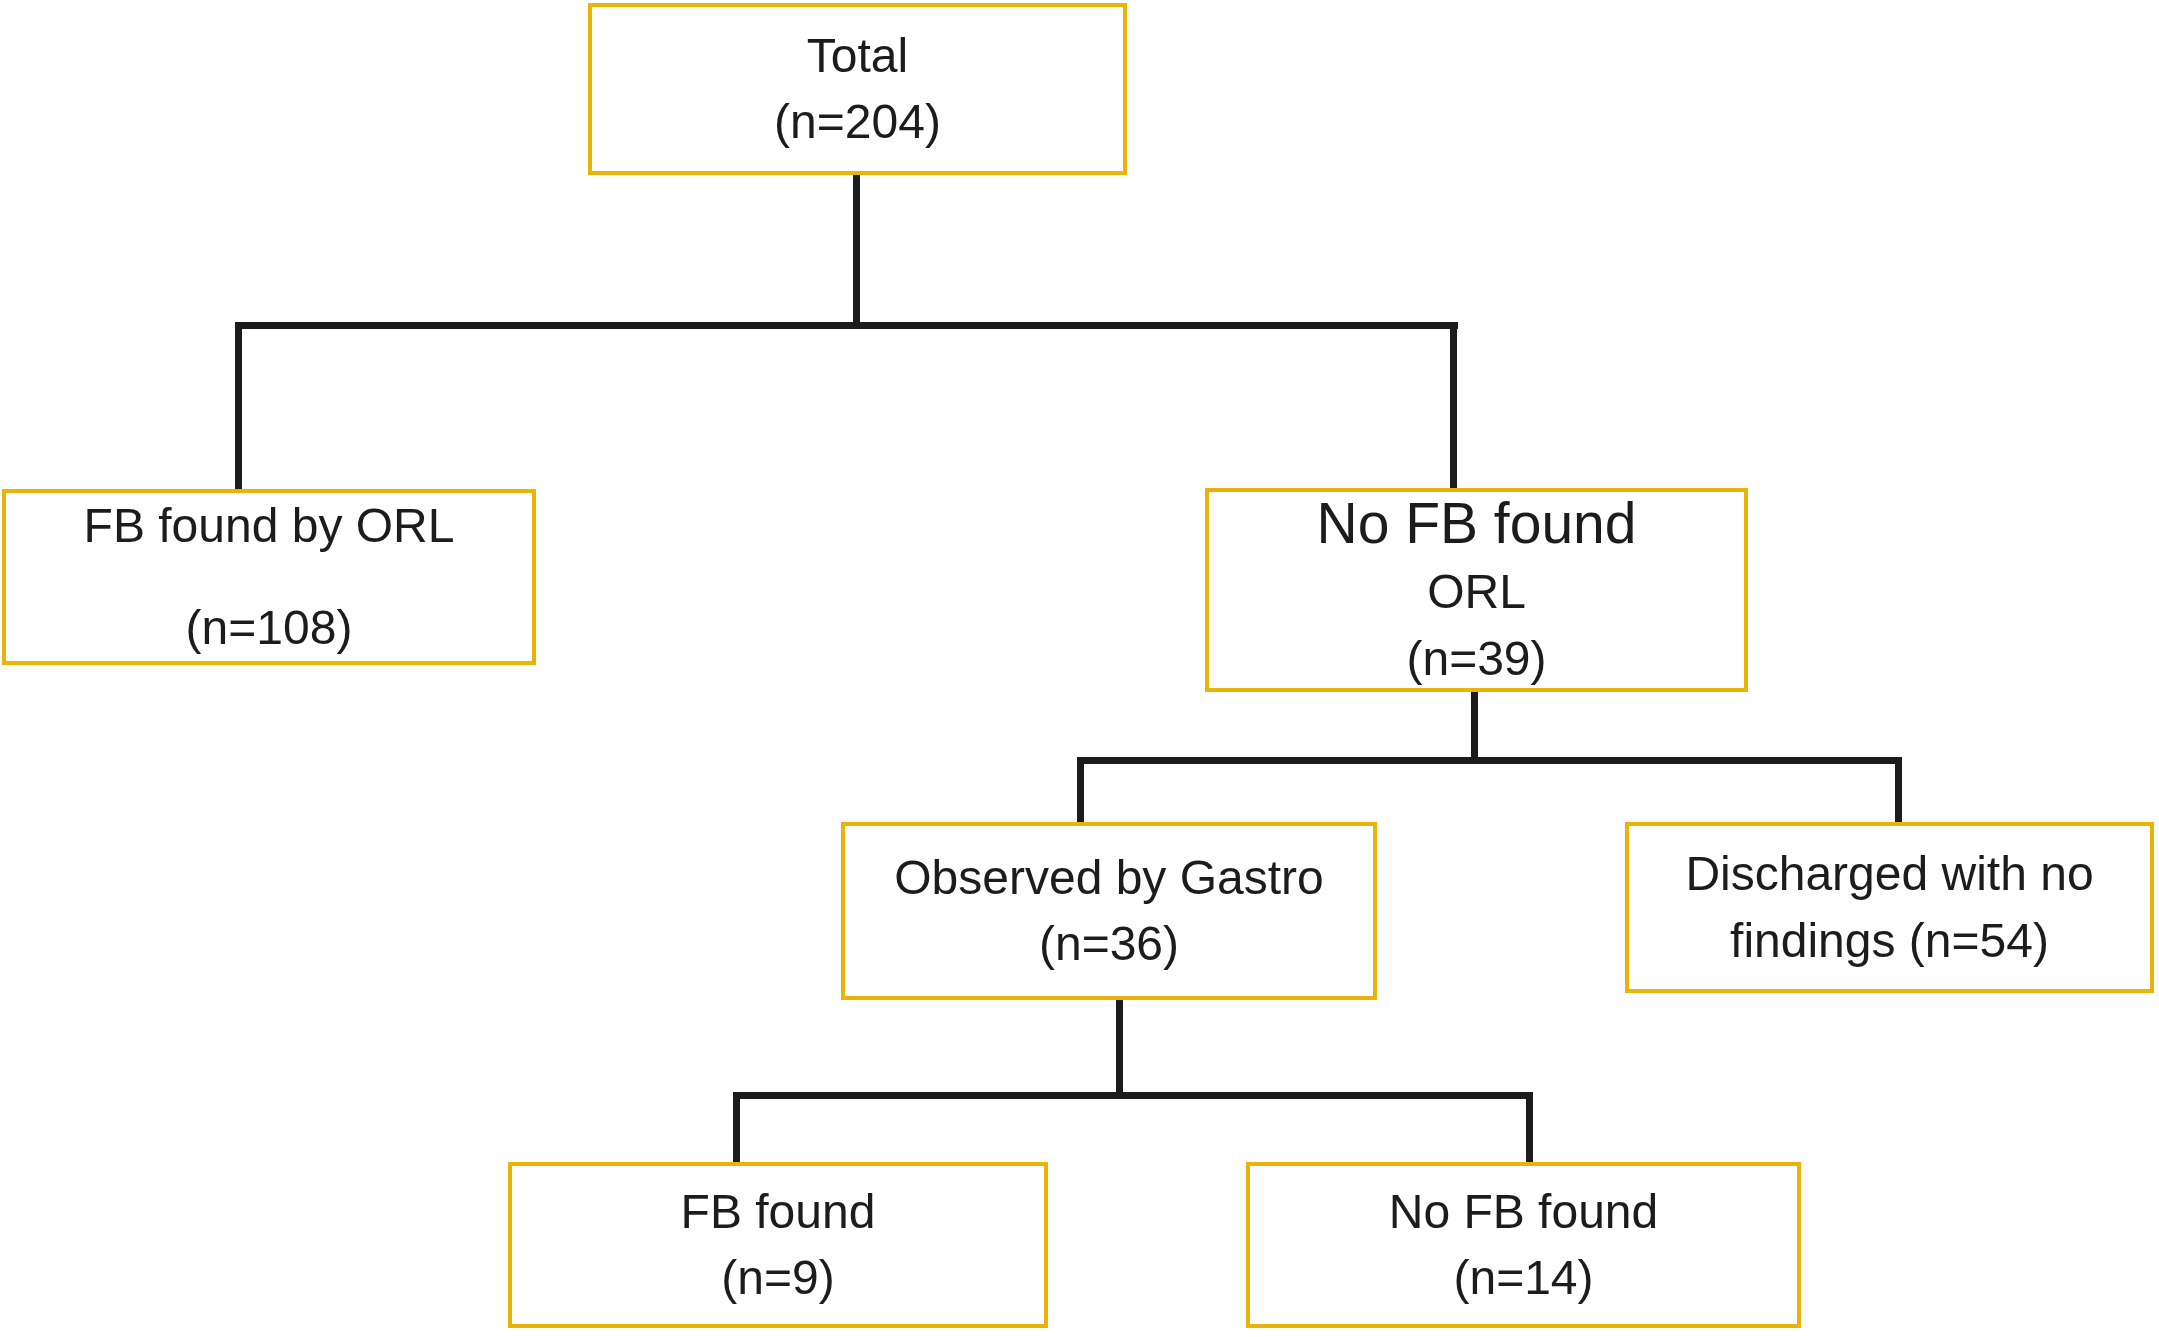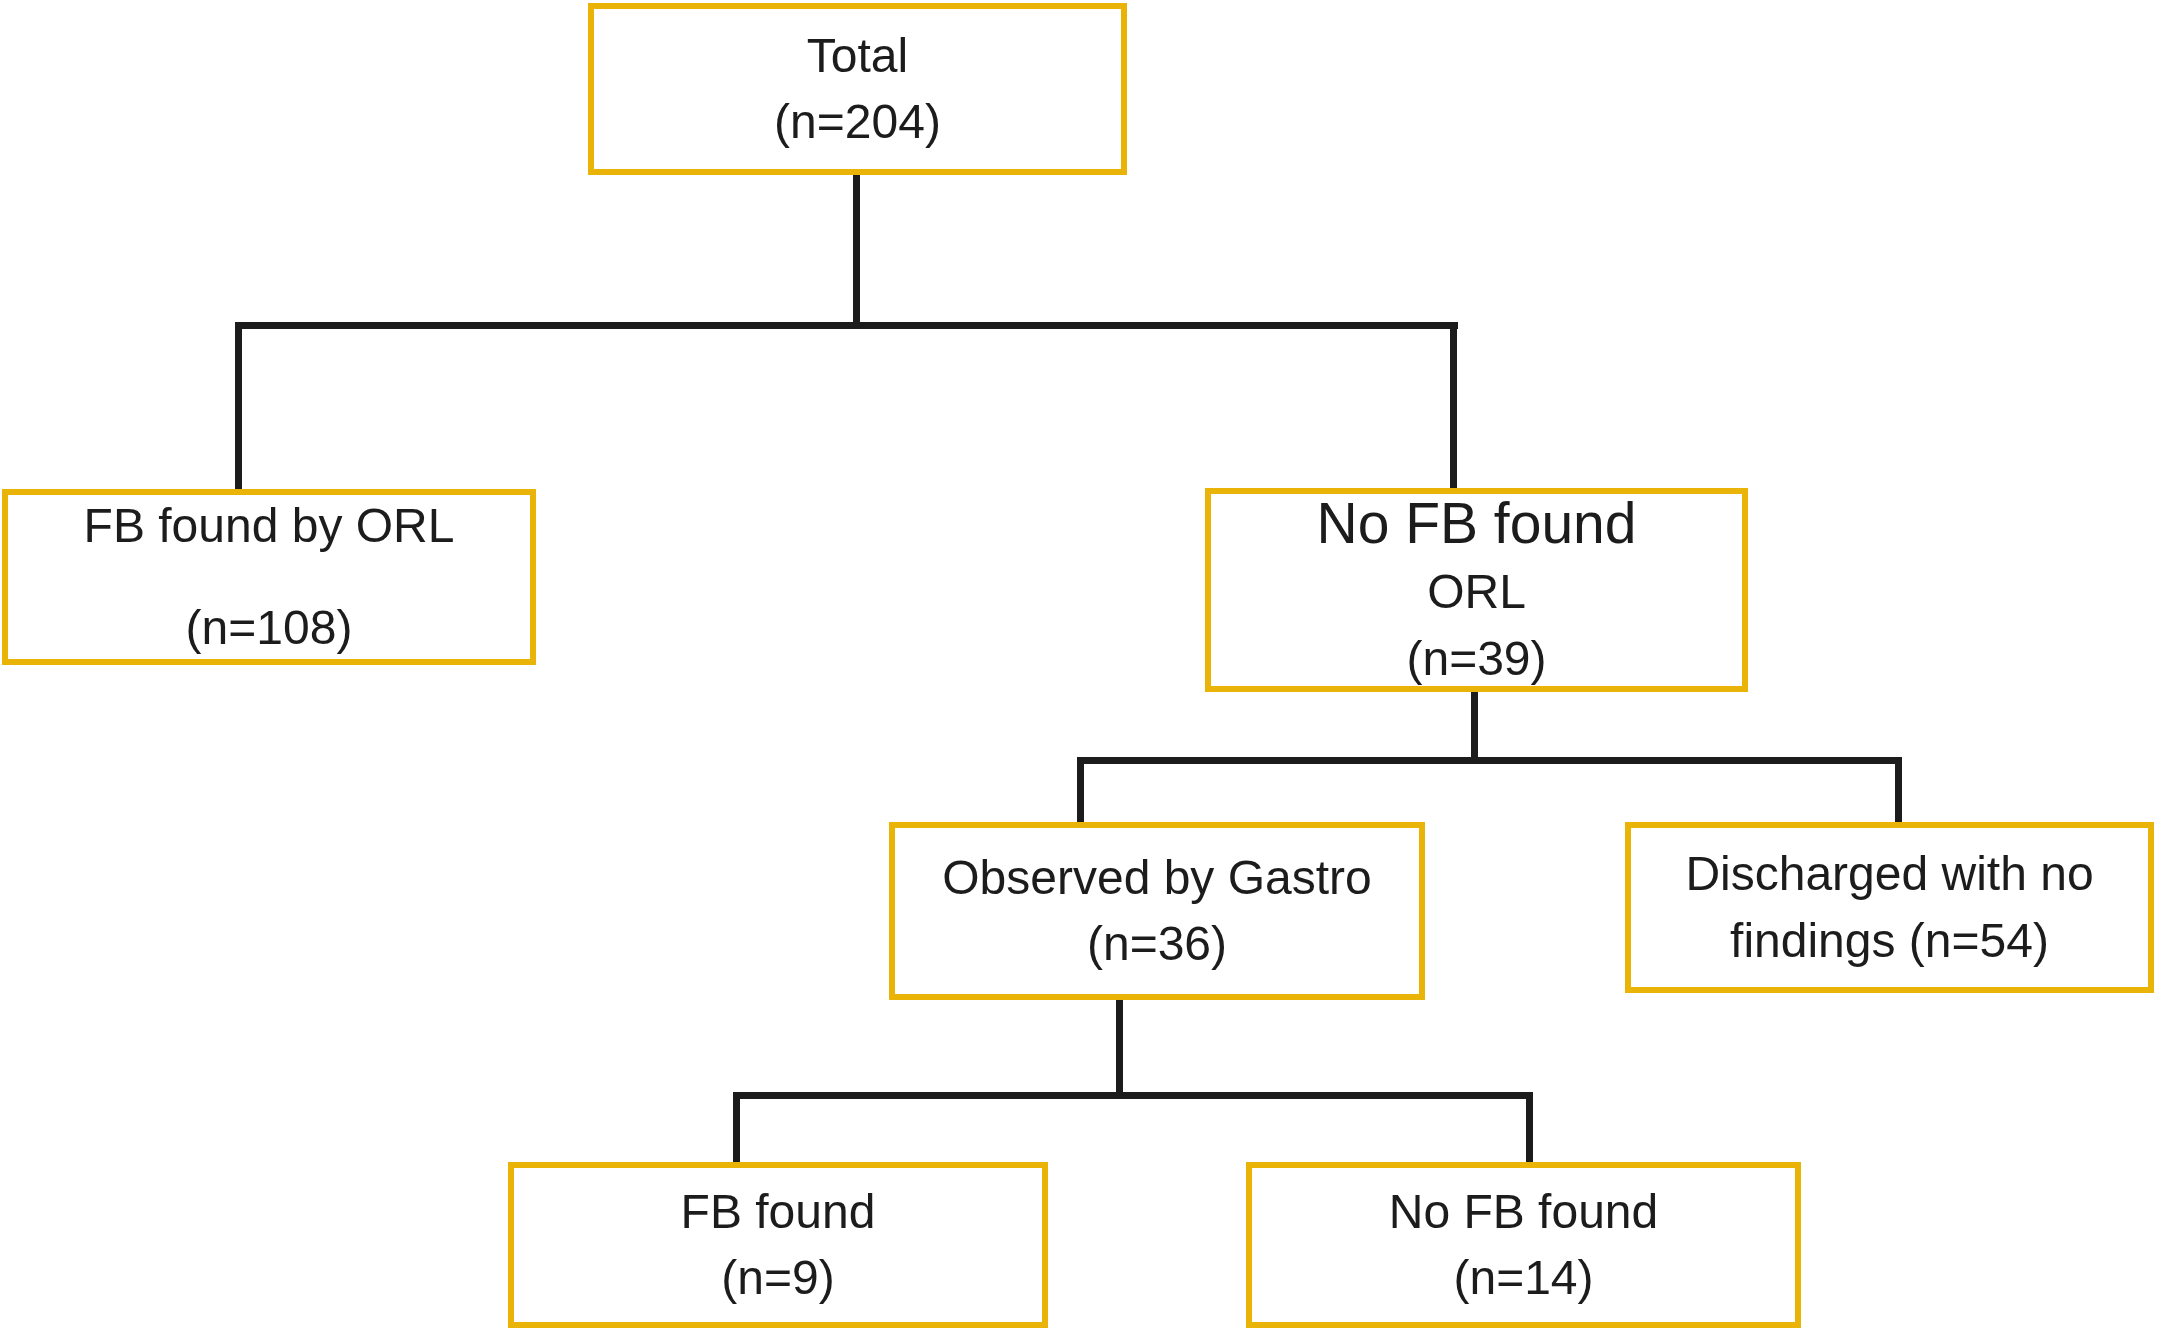--- a/index.html
+++ b/index.html
@@ -12,21 +12,21 @@
     width: 2159px;
     height: 1337px;
     background: #ffffff;
     font-family: "Liberation Sans", "DejaVu Sans", sans-serif;
     color: #1c1c1c;
     overflow: hidden;
   }
   .box {
     position: absolute;
     box-sizing: border-box;
-    border: 6px solid #eab308;
+    border: 4px solid #eab308;
     background: #ffffff;
     display: flex;
     flex-direction: column;
     align-items: center;
     justify-content: center;
     text-align: center;
     font-size: 48px;
     line-height: 1.38;
     color: #1c1c1c;
   }
@@ -66,21 +66,21 @@
     <span class="line">FB found by ORL</span>
     <span class="line">(n=108)</span>
   </div>
 
   <div class="box" style="left:1205px; top:488px; width:543px; height:204px;">
     <span class="line big">No FB found</span>
     <span class="line">ORL</span>
     <span class="line">(n=39)</span>
   </div>
 
-  <div class="box" style="left:841px; top:822px; width:536px; height:178px;margin-left:48px;">
+  <div class="box" style="left:841px; top:822px; width:536px; height:178px;">
     <span class="line">Observed by Gastro</span>
     <span class="line">(n=36)</span>
   </div>
 
   <div class="box" style="left:1625px; top:822px; width:529px; height:171px;">
     <span class="line">Discharged with no</span>
     <span class="line">findings (n=54)</span>
   </div>
 
   <div class="box" style="left:469px; top:1162px; width:540px; height:166px;margin-left:39px;">

